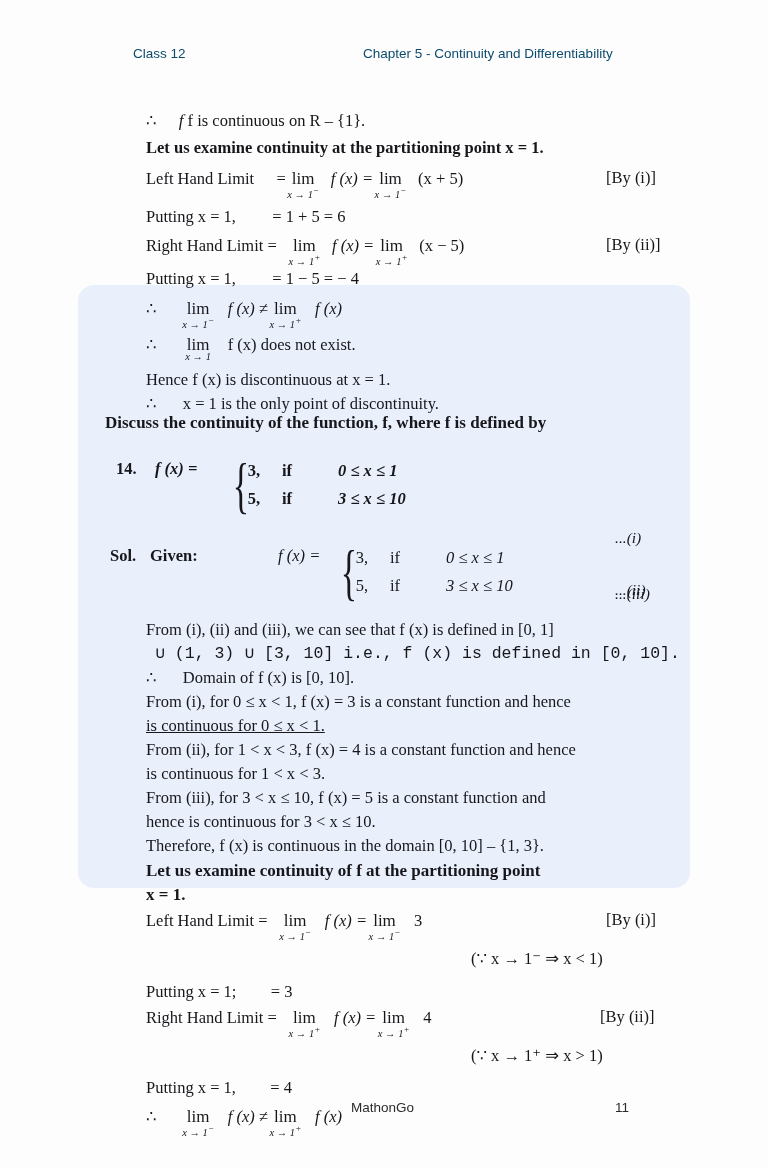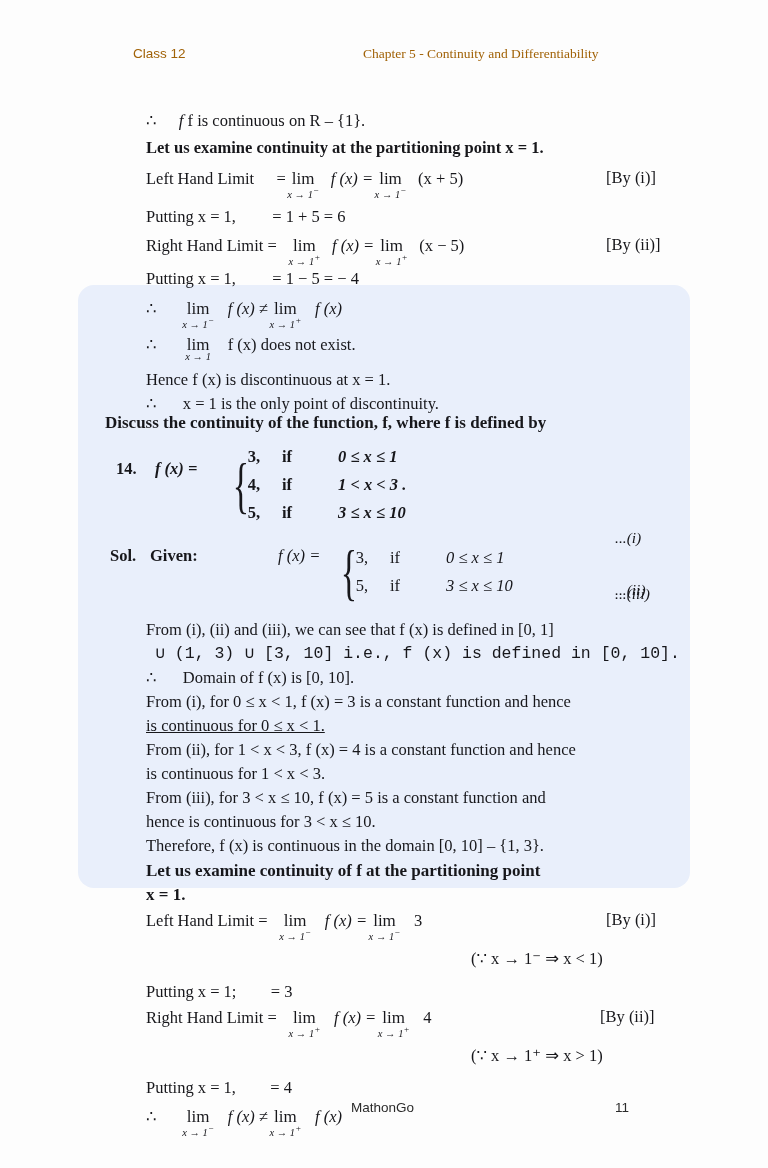--- a/index.html
+++ b/index.html
@@ -58,29 +58,29 @@
 
   
   #header {
     position: absolute;
     left: 0; top: 46px;
     width: 768px;
     height: 24px;
     z-index: 5;
     font-family: "Liberation Sans", sans-serif;
     font-size: 13.5px;
-    color: #a16207;
+    color: #0c4a6e;
   }
   #header .hdr-class {
     position: absolute;
     left: 133px; top: 0;
   }
   #header .hdr-chapter {
     position: absolute;
-    left: 363px; top: 0; font-family: Liberation Serif, serif;
+    left: 363px; top: 0;
   }
 
   
   #highlight-box {
     position: absolute;
     left: 78px;
     top: 285px;
     width: 612px;
     height: 603px;
     background: #e9effb;
@@ -300,25 +300,20 @@
 
     <div class="line b" style="left:116px; top:461px;">14.</div>
     <div class="line b i" style="left:155px; top:461px;">f (x) =</div>
     <div class="piece b" style="left:226px; top:441px; height:88px;">
       <div class="brace">{</div>
       <div class="piece-rows">
         <div class="piece-row">
           <span class="pv">3,</span>
           <span class="pif">if</span>
           <span class="pcond i">0 ≤ x ≤ 1</span>
-        </div>
-        <div class="piece-row">
-          <span class="pv">4,</span>
-          <span class="pif">if</span>
-          <span class="pcond i">1 &lt; x &lt; 3 .</span>
         </div>
         <div class="piece-row">
           <span class="pv">5,</span>
           <span class="pif">if</span>
           <span class="pcond i">3 ≤ x ≤ 10</span>
         </div>
       </div>
     </div>
 
     <div class="line b" style="left:110px; top:548px;">Sol.</div>

